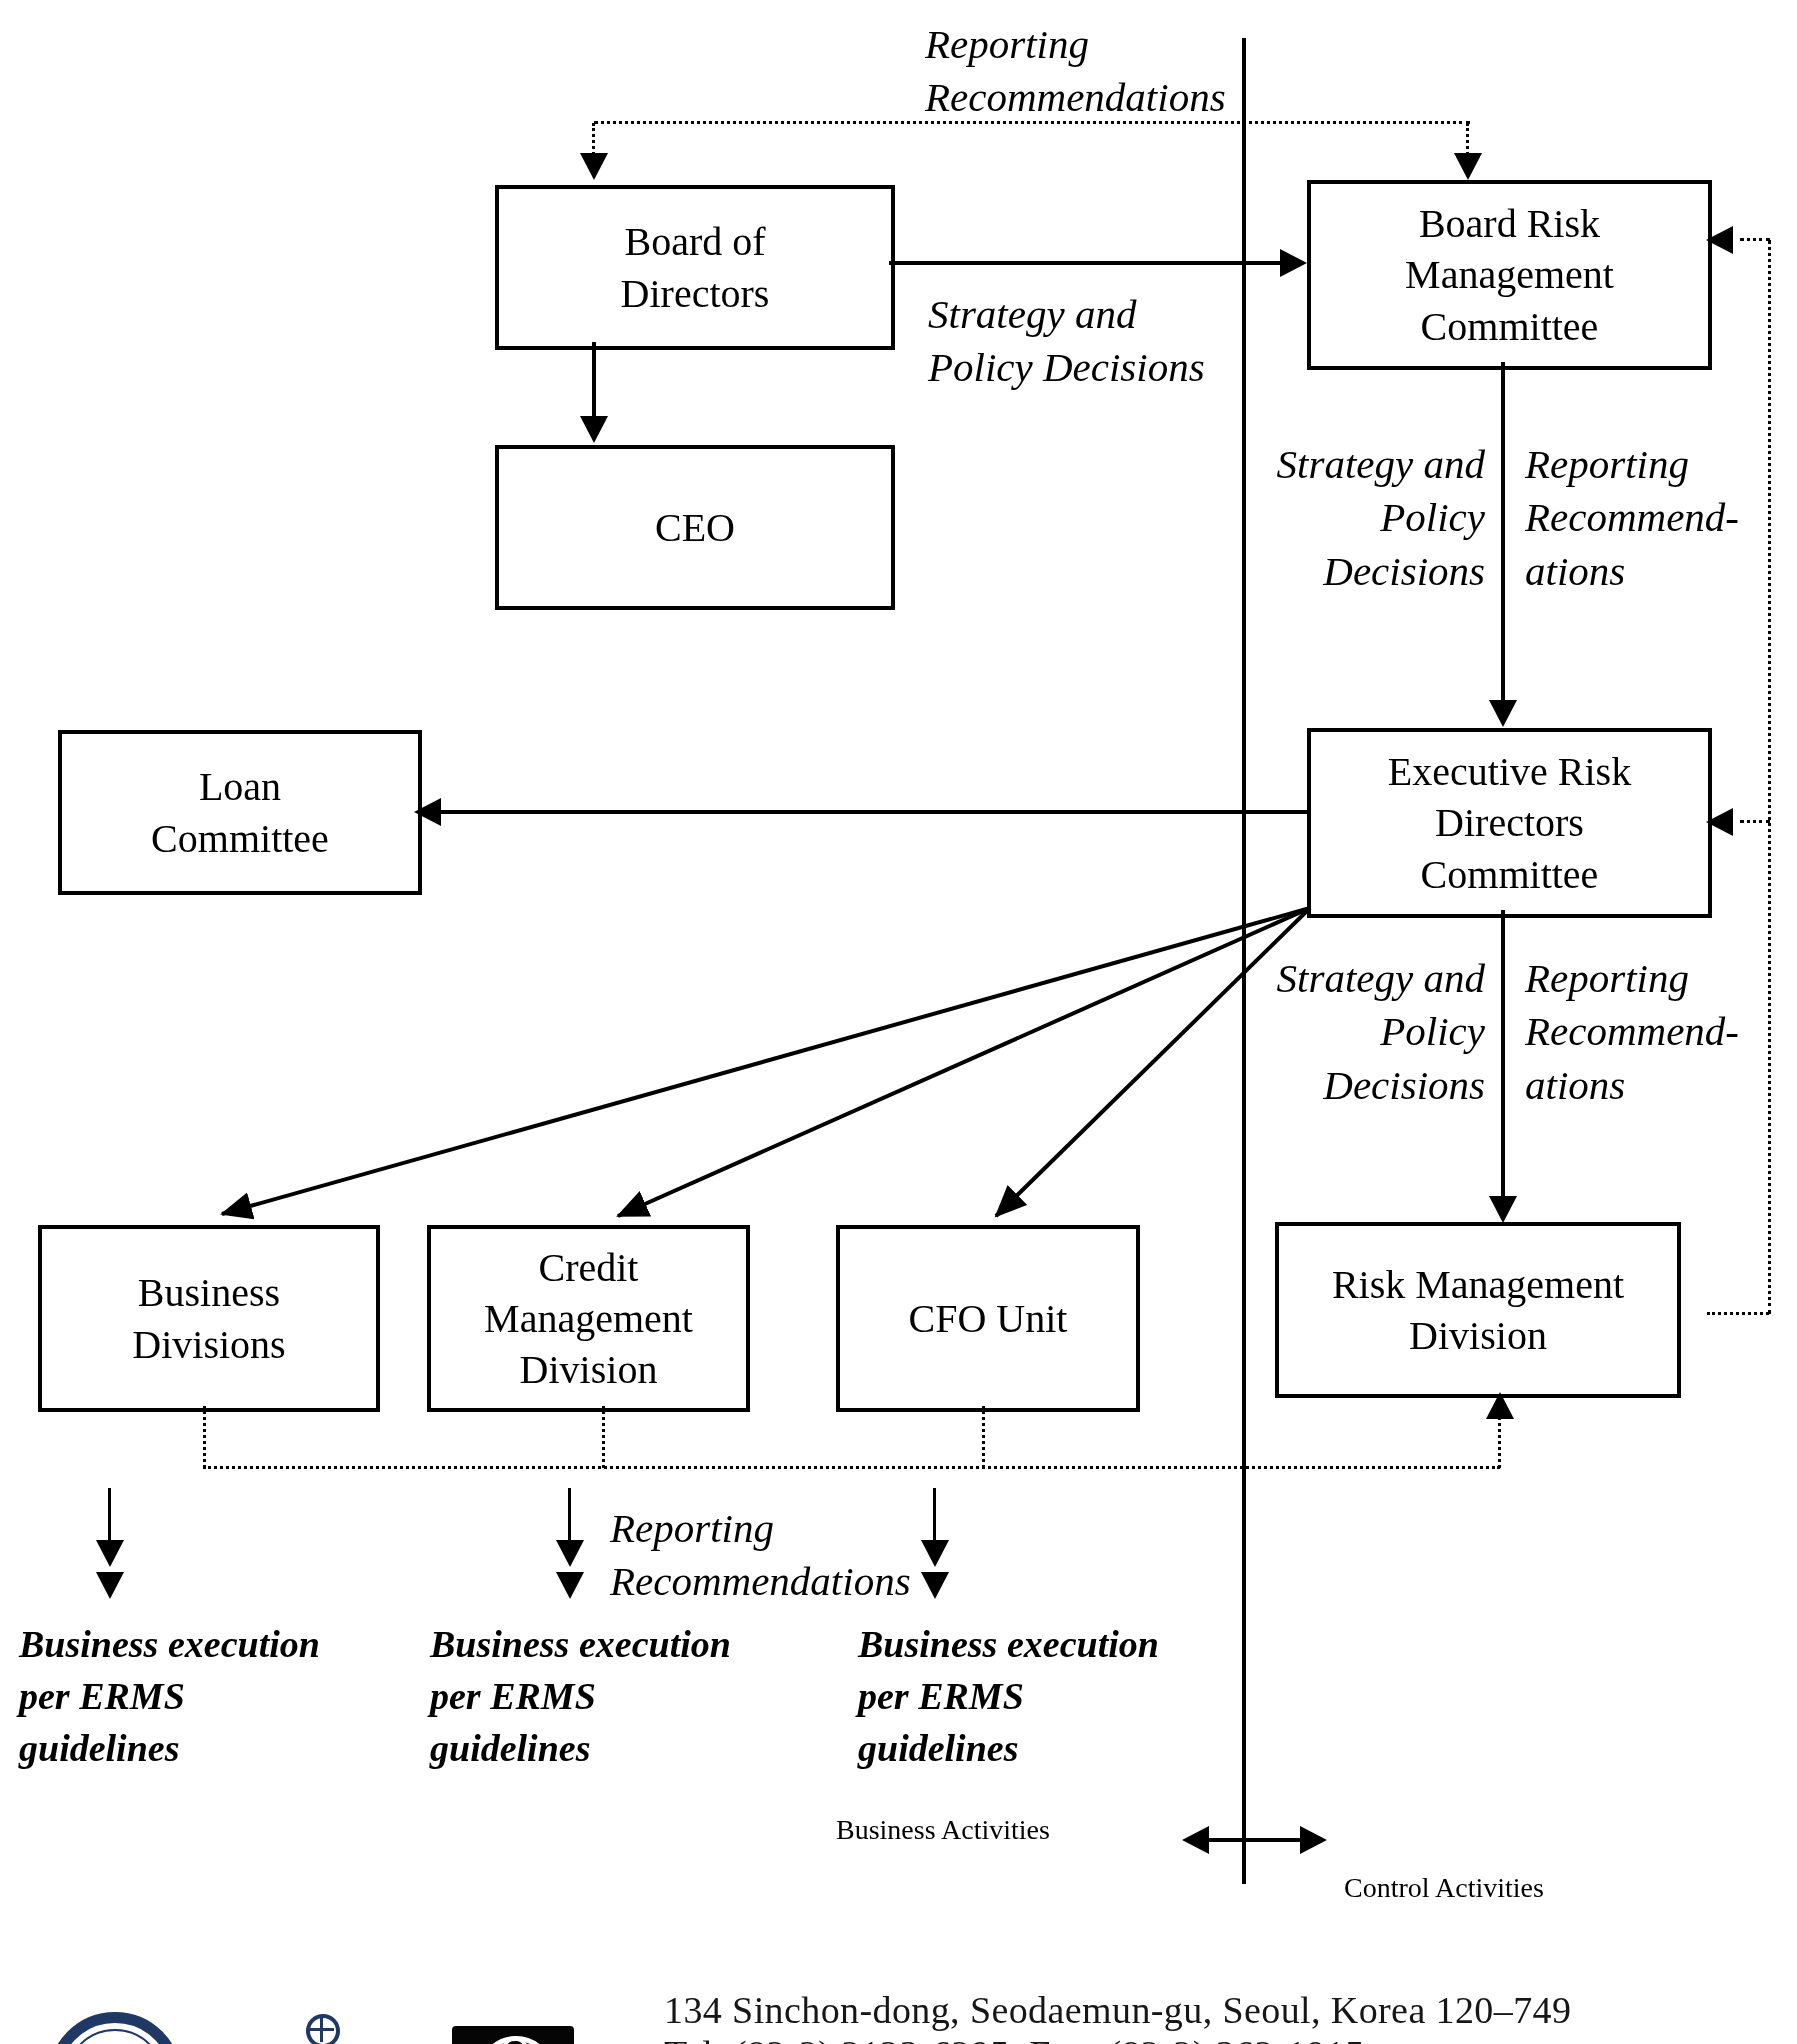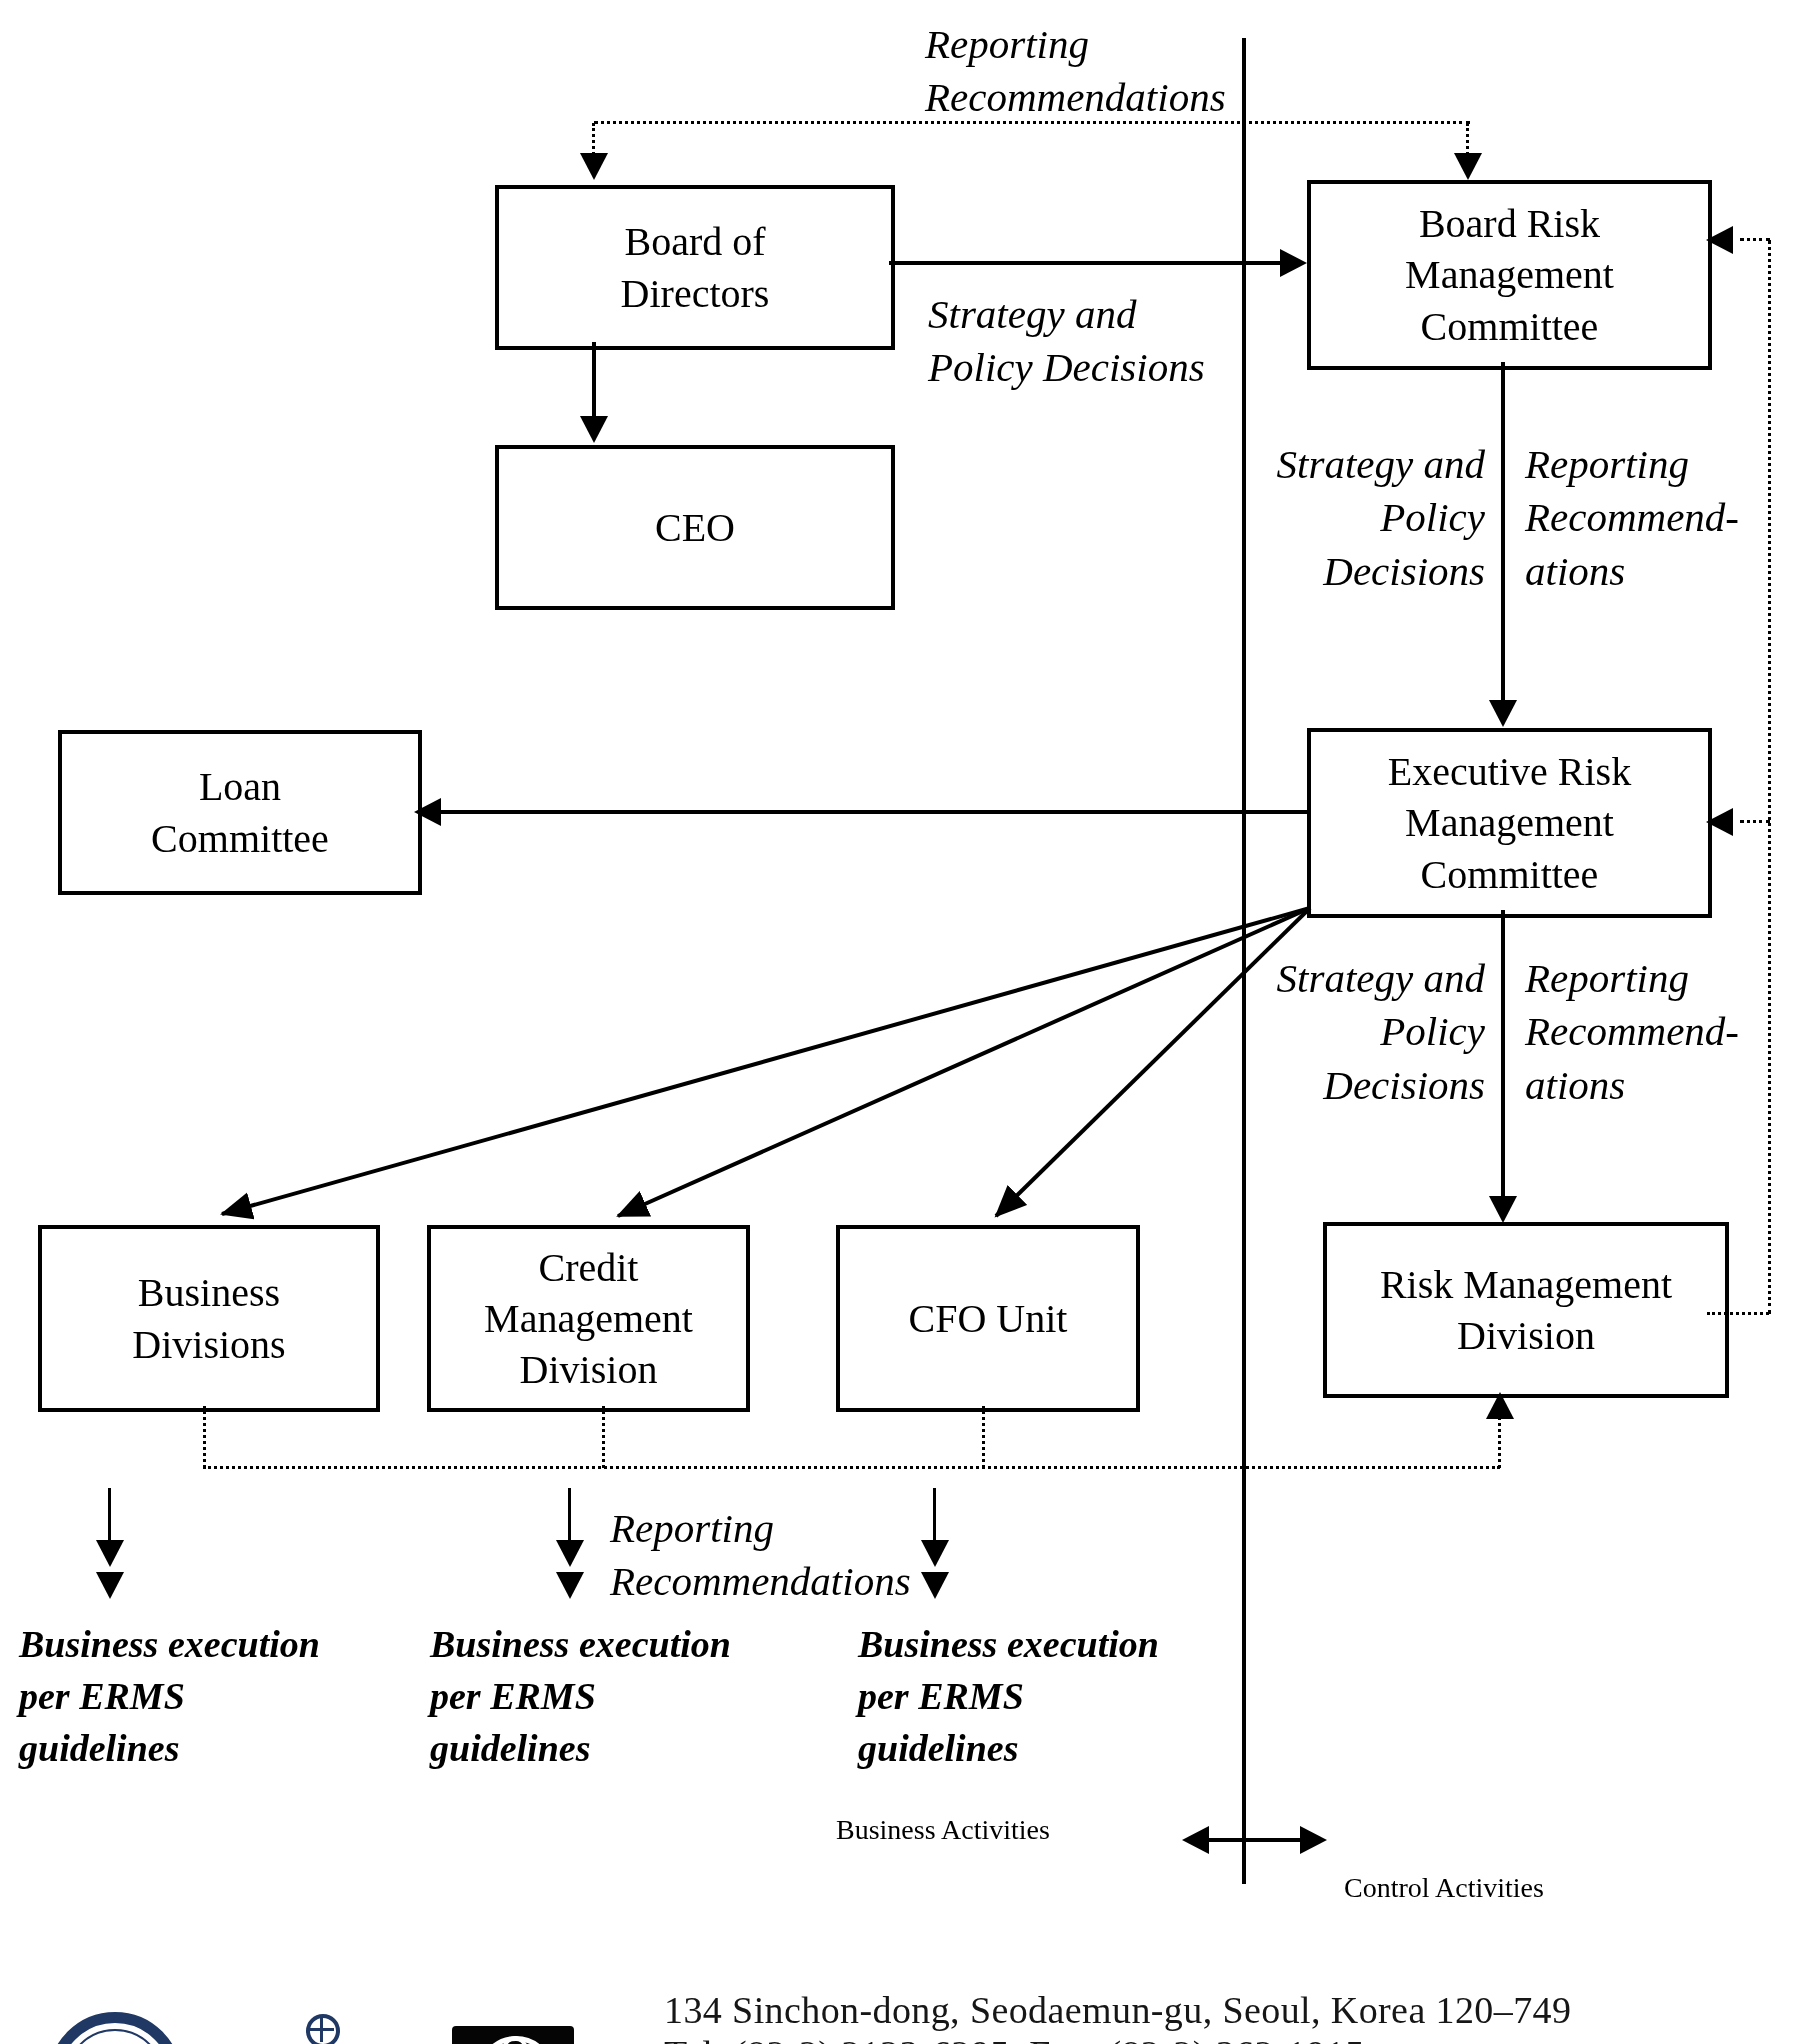--- a/index.html
+++ b/index.html
@@ -68,29 +68,29 @@
 
   <div class="box" style="left:495px;top:185px;width:392px;height:157px;">Board of
 Directors</div>
   <div class="box" style="left:1307px;top:180px;width:397px;height:182px;">Board Risk
 Management
 Committee</div>
   <div class="box" style="left:495px;top:445px;width:392px;height:157px;">CEO</div>
   <div class="box" style="left:58px;top:730px;width:356px;height:157px;">Loan
 Committee</div>
   <div class="box" style="left:1307px;top:728px;width:397px;height:182px;">Executive Risk
-Management
+Directors
 Committee</div>
   <div class="box" style="left:38px;top:1225px;width:334px;height:179px;">Business
 Divisions</div>
   <div class="box" style="left:427px;top:1225px;width:315px;height:179px;">Credit
 Management
 Division</div>
   <div class="box" style="left:836px;top:1225px;width:296px;height:179px;">CFO Unit</div>
-  <div class="box" style="left:1323px;top:1222px;width:398px;height:168px;">Risk Management
+  <div class="box" style="left:1275px;top:1222px;width:398px;height:168px;">Risk Management
 Division</div>
 
   <div class="hl" style="left:889px;top:261px;width:392px;"></div>
   <div class="ar" style="left:1280px;top:249px;"></div>
   <div class="lbl it" style="left:928px;top:288px;">Strategy and
 Policy Decisions</div>
 
   <div class="vl" style="left:592px;top:342px;height:74px;"></div>
   <div class="ad" style="left:580px;top:416px;"></div>
 

